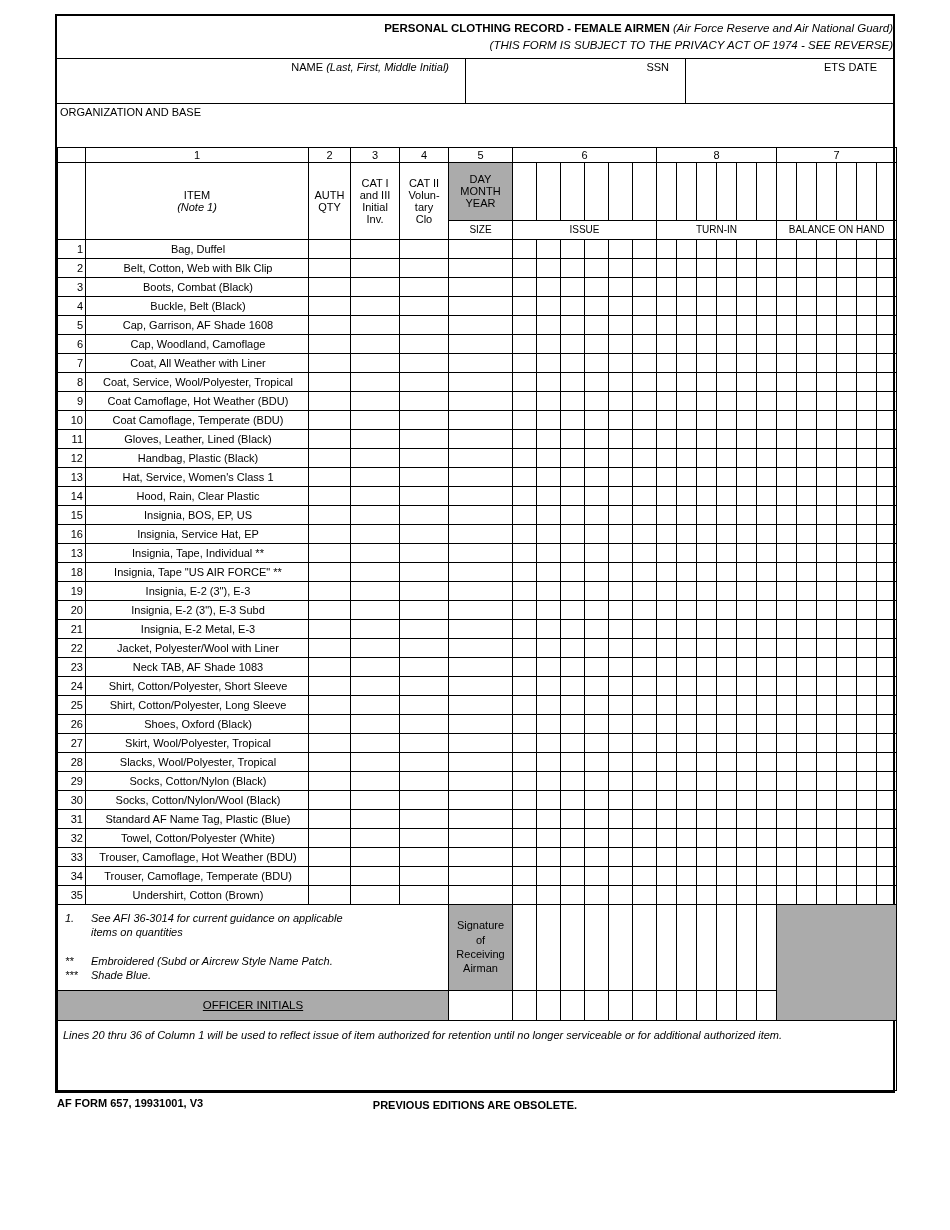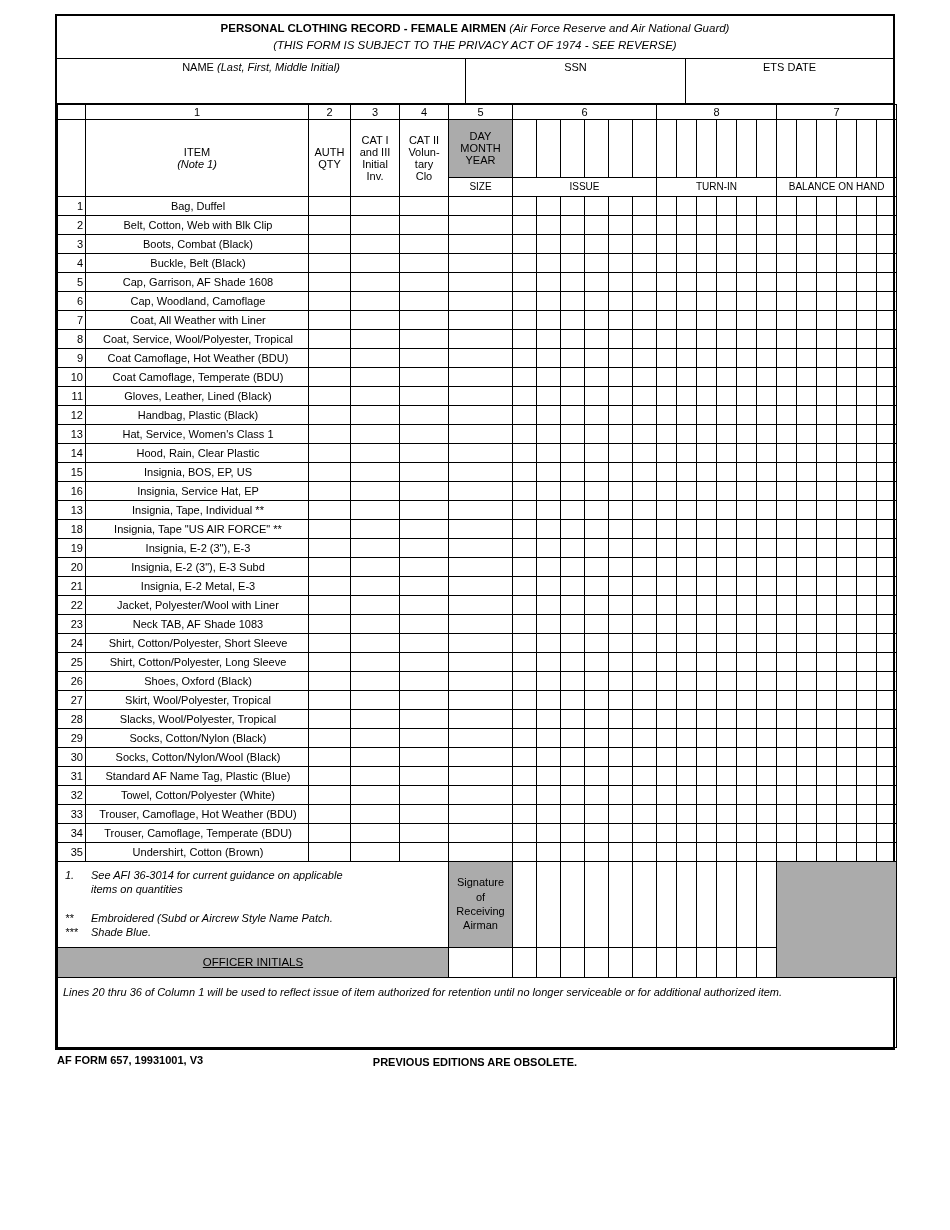--- a/index.html
+++ b/index.html
@@ -7,24 +7,24 @@
   body {
     width: 950px; min-height: 1230px; background: #ffffff; color: #000;
     font-family: "Liberation Sans", sans-serif;
   }
   .b { font-weight: bold; }
   .i { font-style: italic; }
   .pre { white-space: pre-line; }
 
   .form-box { width: 840px; margin: 14px auto 0 auto; border: 2px solid #000; background: #fff; }
 
-  .title-block { text-align: center; border-bottom: 1px solid #000; padding: 4px 0 3px 0; font-size: 11.5px; line-height: 1.5; }
+  .title-block { text-align: right; border-bottom: 1px solid #000; padding: 4px 0 3px 0; font-size: 11.5px; line-height: 1.5; }
 
   .fields-row { display: flex; border-bottom: 1px solid #000; height: 45px; font-size: 11px; }
-  .field { padding: 2px 4px; text-align: center; }
+  .field { padding: 2px 16px; text-align: right; }
   .f-name { width: 408px; }
   .f-ssn  { width: 220px; border-left: 1px solid #000; }
   .f-ets  { flex: 1; border-left: 1px solid #000; }
   .org-row { height: 43px; font-size: 11px; padding: 2px 3px; }
 
   table { border-collapse: collapse; table-layout: fixed; width: 100%; font-size: 11px; }
   td { border: 1px solid #000; padding: 0 1px; text-align: center; vertical-align: middle; overflow: hidden; }
 
   tr.numrow { height: 15px; }
   tr.hdrrow { height: 58px; }
@@ -70,20 +70,23 @@
       <span class="i">(Last, First, Middle Initial)</span>
     </div>
     <div class="field f-ssn">
       <span>SSN</span>
     </div>
     <div class="field f-ets">
       <span>ETS DATE</span>
     </div>
   </div>
 
+  <div class="org-row">
+    <span>ORGANIZATION AND BASE</span>
+  </div>
 
   <table>
     <colgroup>
       <col style="width:28px">
       <col style="width:223px">
       <col style="width:42px">
       <col style="width:49px">
       <col style="width:49px">
       <col style="width:64px">
       <col span="6" style="width:24px">

